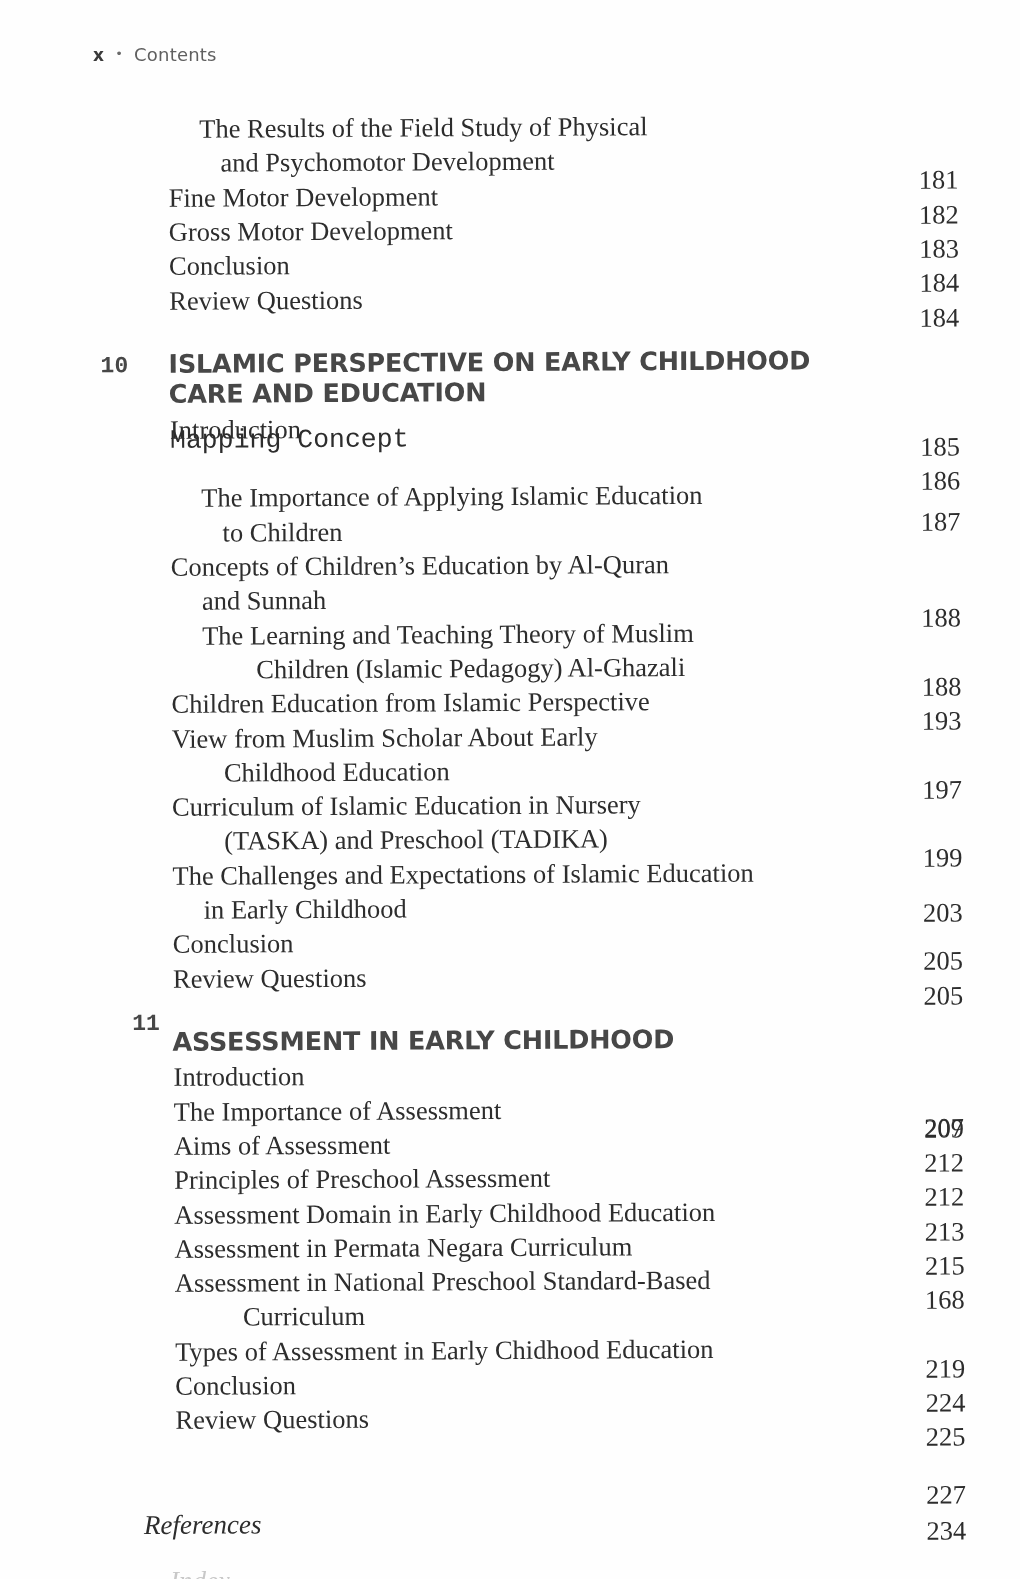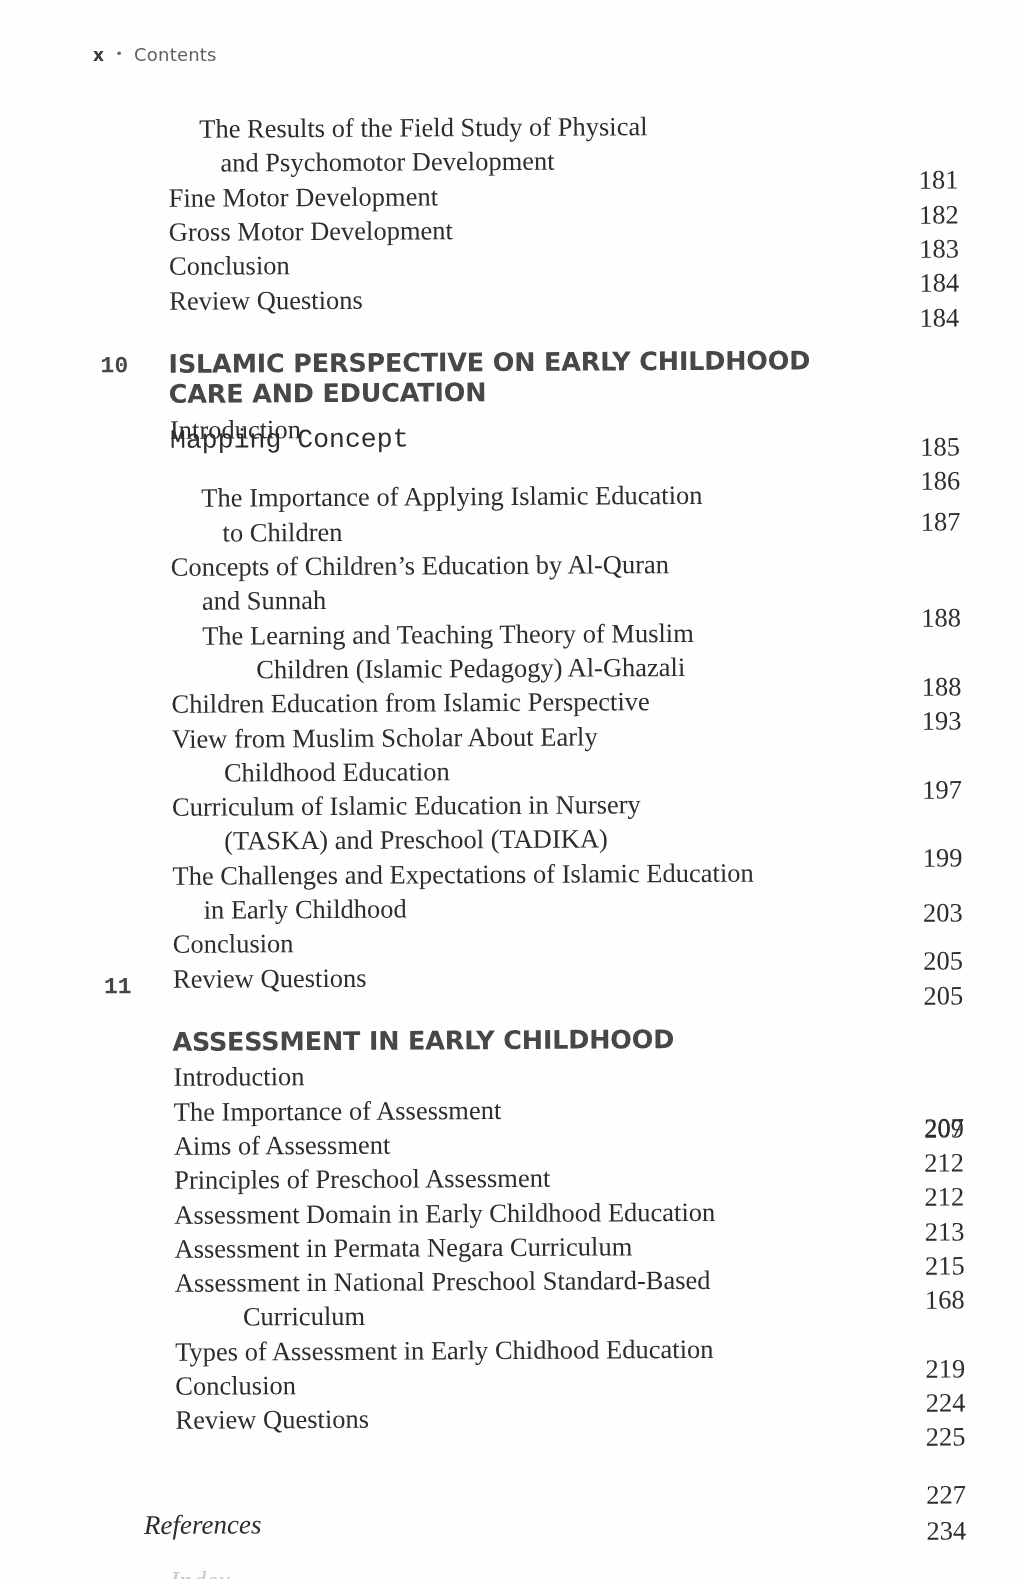--- a/index.html
+++ b/index.html
@@ -171,21 +171,21 @@
       <div class="entry lv0" style="top: 792.1px;">Curriculum of Islamic Education in Nursery</div>
       <div class="entry lv2" style="top: 826.4px;">(TASKA) and Preschool (TADIKA)</div>
       <div class="pagenum" style="top: 847.4px; font-family: Liberation Serif, serif;">199</div>
       <div class="entry lv0" style="top: 860.7px;">The Challenges and Expectations of Islamic Education</div>
       <div class="entry lv1" style="top: 895px;">in Early Childhood</div>
       <div class="pagenum" style="top: 902px;">203</div>
       <div class="entry lv0" style="top: 929.3px;">Conclusion</div>
       <div class="pagenum" style="top: 950.3px;">205</div>
       <div class="entry lv0" style="top: 963.6px;">Review Questions</div>
       <div class="pagenum" style="top: 984.6px;">205</div>
-      <div class="chapnum" style="top: 974px;">11</div>
+      <div class="chapnum" style="top: 1011px; margin-left: 28px;">11</div>
       <div class="chaptitle" style="top: 1024.9px;">ASSESSMENT IN EARLY CHILDHOOD</div>
       <div class="entry lv0" style="top: 1062.4px;">Introduction</div>
       <div class="pagenum" style="top: 1083.4px; margin-top: 34px;">207</div>
       <div class="entry lv0" style="top: 1096.7px;">The Importance of Assessment</div>
       <div class="pagenum" style="top: 1117.7px;">209</div>
       <div class="entry lv0" style="top: 1131px;">Aims of Assessment</div>
       <div class="pagenum" style="top: 1152px;">212</div>
       <div class="entry lv0" style="top: 1165.3px;">Principles of Preschool Assessment</div>
       <div class="pagenum" style="top: 1186.3px;">212</div>
       <div class="entry lv0" style="top: 1199.6px;">Assessment Domain in Early Childhood Education</div>

